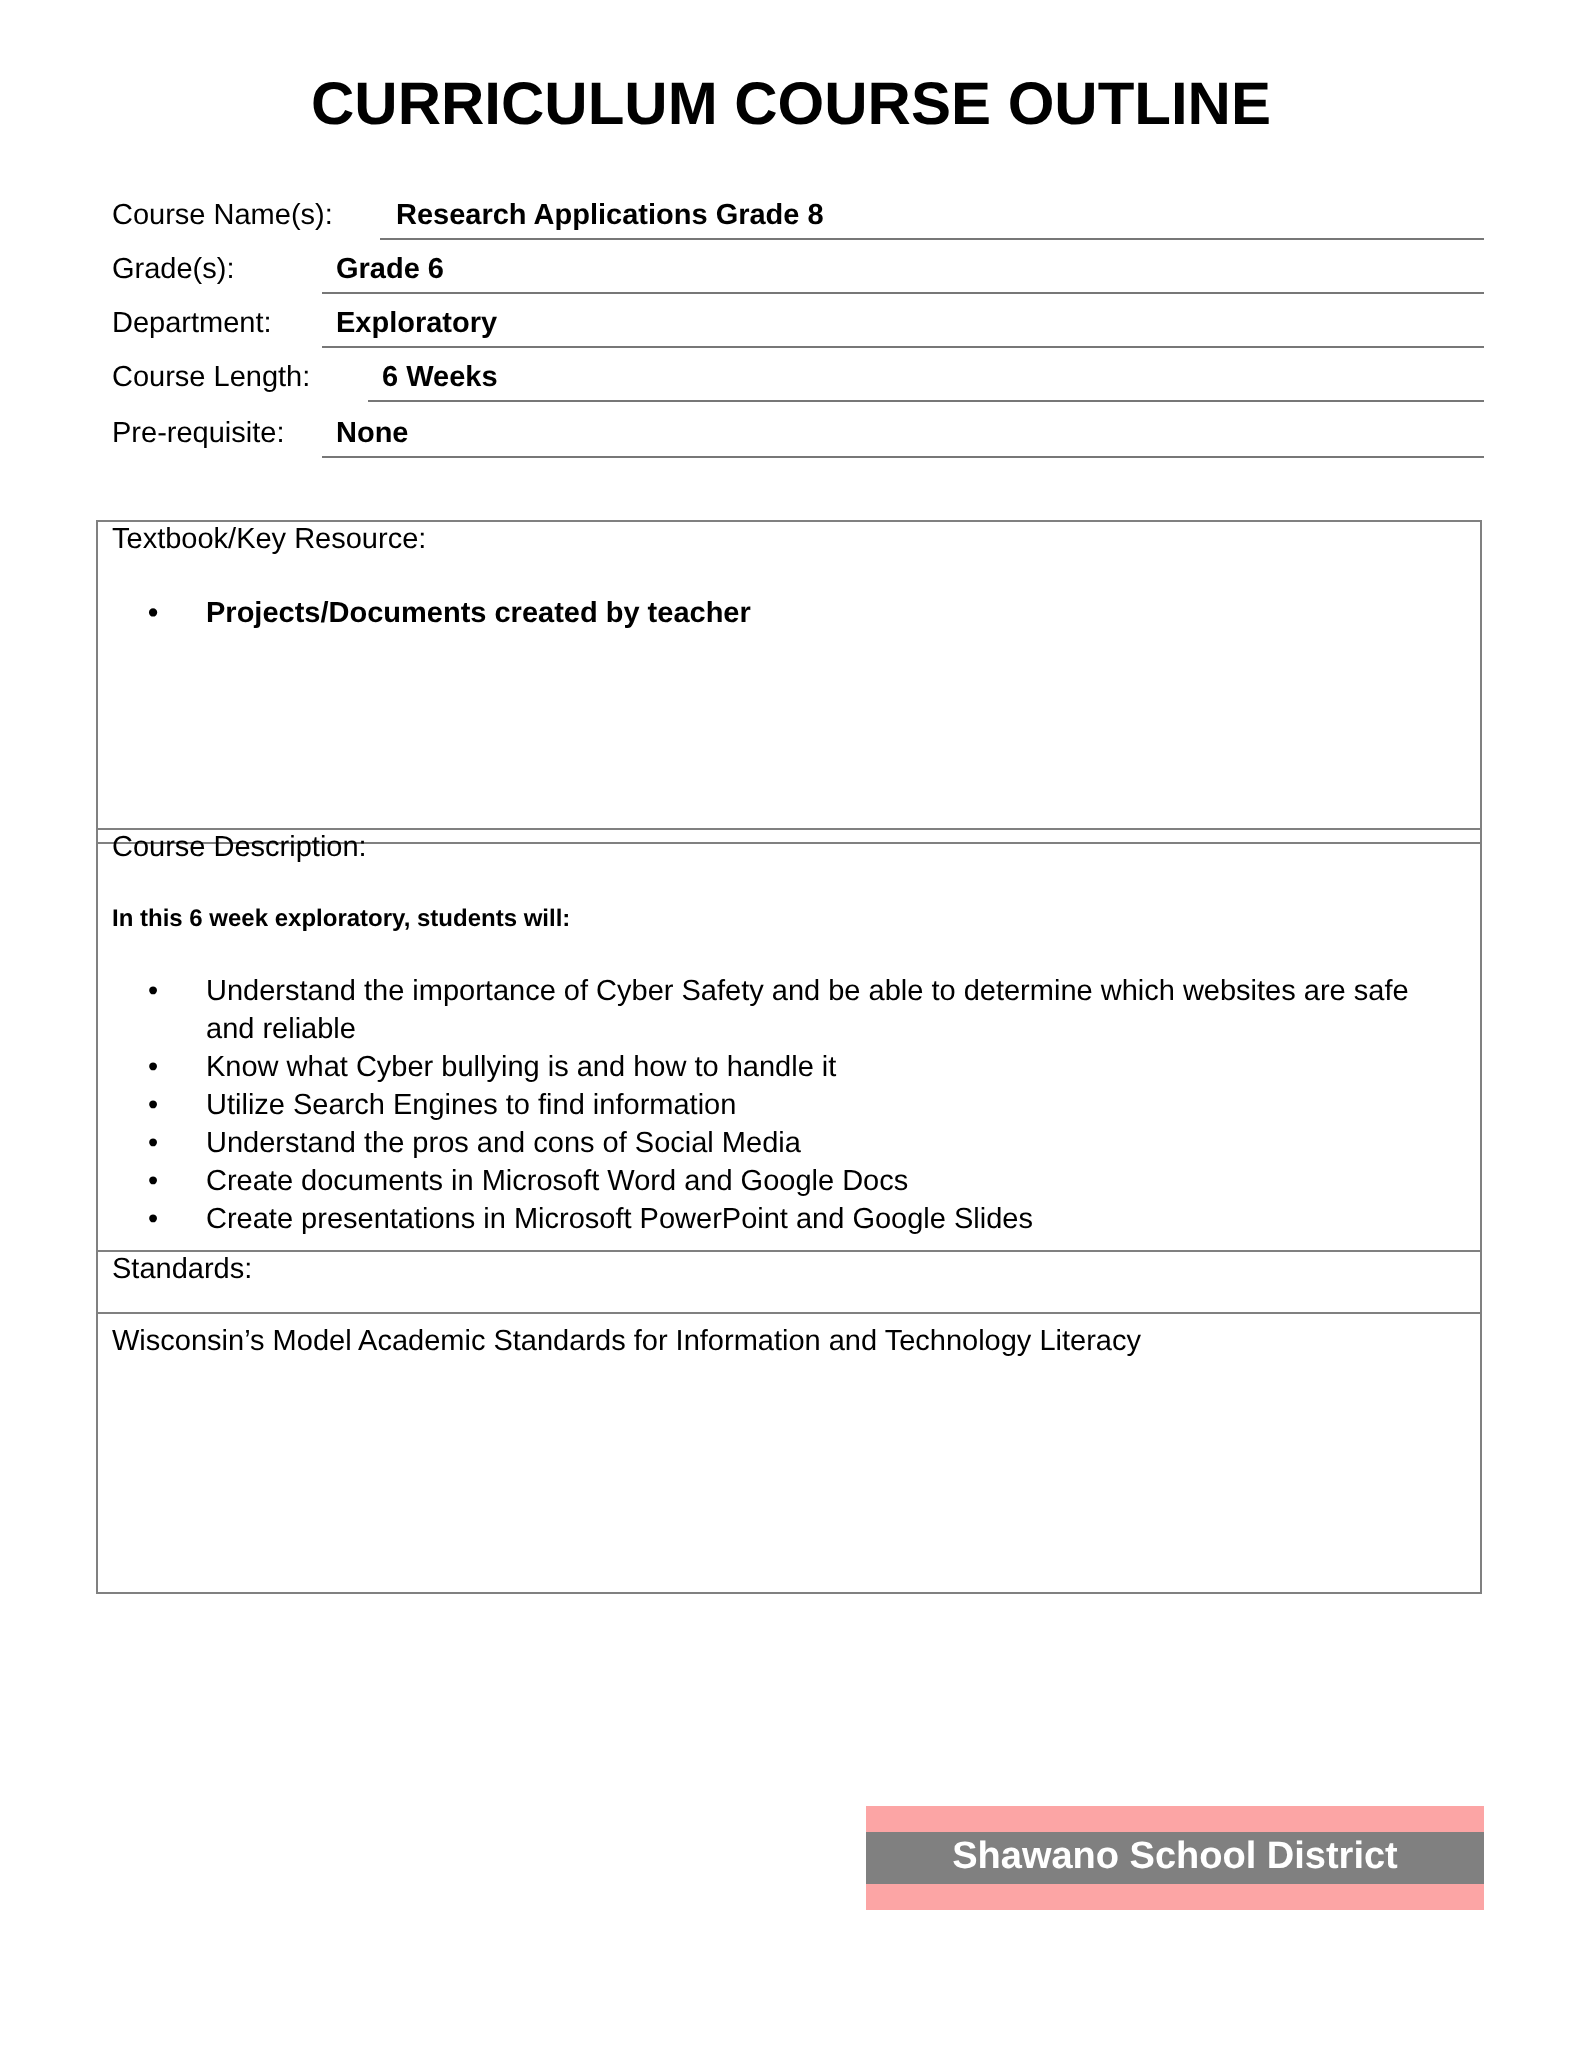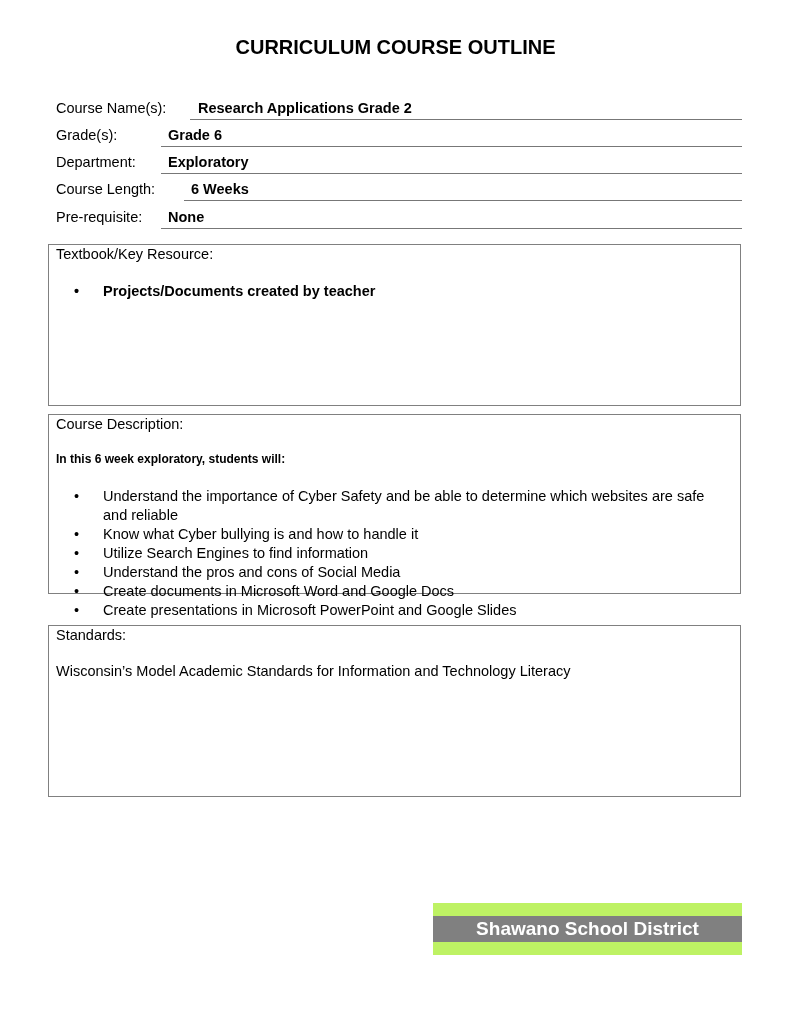--- a/index.html
+++ b/index.html
@@ -1,43 +1,43 @@
 <!DOCTYPE html>
 <html><head>
 <meta charset="utf-8">
 <style>
   html, body { margin: 0; padding: 0; background: #ffffff; }
   body { width: 791px; height: 1024px; position: relative; overflow: hidden;
          font-family: "Liberation Sans", sans-serif; color: #000; }
   .title { position: absolute; left: 0; width: 791px; top: 36px; text-align: center;
-           font-size: 20px; font-weight: bold; letter-spacing: 0px; }
+           font-size: 30px; font-weight: bold; letter-spacing: 0px; }
   .field { position: absolute; left: 56px; height: 20px; font-size: 14.5px; }
   .field .lbl { position: absolute; left: 0; top: 0; white-space: nowrap; }
   .field .val { position: absolute; top: 0; font-weight: bold; white-space: nowrap; }
   .field .line { position: absolute; top: 19px; height: 0; border-top: 1.5px solid #777; }
   .box { position: absolute; left: 48px; width: 693px; border: 1px solid #808080; box-sizing: border-box; }
   .box .head { position: absolute; left: 7px; top: 1px; font-size: 14.5px; }
   .bul { position: absolute; left: 25px; font-size: 14.5px; line-height: 19px; }
   .bul li { list-style: none; position: relative; padding-left: 29px; }
   .bul li::before { content: "\2022"; position: absolute; left: 0; top: 0; }
   .bold { font-weight: bold; }
   .intro { position: absolute; left: 7px; top: 37px; font-size: 12px; font-weight: bold; }
   .std { position: absolute; left: 7px; top: 37px; font-size: 14.5px; }
-  .banner { position: absolute; left: 433px; top: 903px; width: 309px; height: 52px; background: #bef264; }
+  .banner { position: absolute; left: 433px; top: 903px; width: 309px; height: 52px; background: #fca5a5; }
   .banner .band { position: absolute; left: 0; top: 13px; width: 309px; height: 26px; background: #808080;
                   color: #fff; font-weight: bold; font-size: 19px; text-align: center; line-height: 26px; }
 </style>
 </head>
 <body>
 
 <div class="title">CURRICULUM COURSE OUTLINE</div>
 
 <div class="field" style="top:100px;">
   <span class="lbl">Course Name(s):</span>
-  <span class="val" style="left:142px;">Research Applications Grade 2</span>
+  <span class="val" style="left:142px;">Research Applications Grade 8</span>
   <span class="line" style="left:134px; width:552px;"></span>
 </div>
 <div class="field" style="top:127px;">
   <span class="lbl">Grade(s):</span>
   <span class="val" style="left:112px;">Grade 6</span>
   <span class="line" style="left:105px; width:581px;"></span>
 </div>
 <div class="field" style="top:154px;">
   <span class="lbl">Department:</span>
   <span class="val" style="left:112px;">Exploratory</span>
@@ -47,28 +47,28 @@
   <span class="lbl">Course Length:</span>
   <span class="val" style="left:135px;text-align:center;">6 Weeks</span>
   <span class="line" style="left:128px; width:558px;"></span>
 </div>
 <div class="field" style="top:209px;">
   <span class="lbl">Pre-requisite:</span>
   <span class="val" style="left:112px;">None</span>
   <span class="line" style="left:105px; width:581px;"></span>
 </div>
 
-<div class="box" style="top:244px; height:162px;">
+<div class="box" style="top:260px; height:162px;">
   <div class="head">Textbook/Key Resource:</div>
   <ul class="bul bold" style="top:37px; margin:0; padding:0;">
     <li>Projects/Documents created by teacher</li>
   </ul>
 </div>
 
-<div class="box" style="top:414px; height:180px;">
+<div class="box" style="top:414px; height:243px;">
   <div class="head">Course Description:</div>
   <div class="intro">In this 6 week exploratory, students will:</div>
   <ul class="bul" style="top:72px; margin:0; padding:0; width:640px;">
     <li>Understand the importance of Cyber Safety and be able to determine which websites are safe and reliable</li>
     <li>Know what Cyber bullying is and how to handle it</li>
     <li>Utilize Search Engines to find information</li>
     <li>Understand the pros and cons of Social Media</li>
     <li>Create documents in Microsoft Word and Google Docs</li>
     <li>Create presentations in Microsoft PowerPoint and Google Slides</li>
   </ul>

